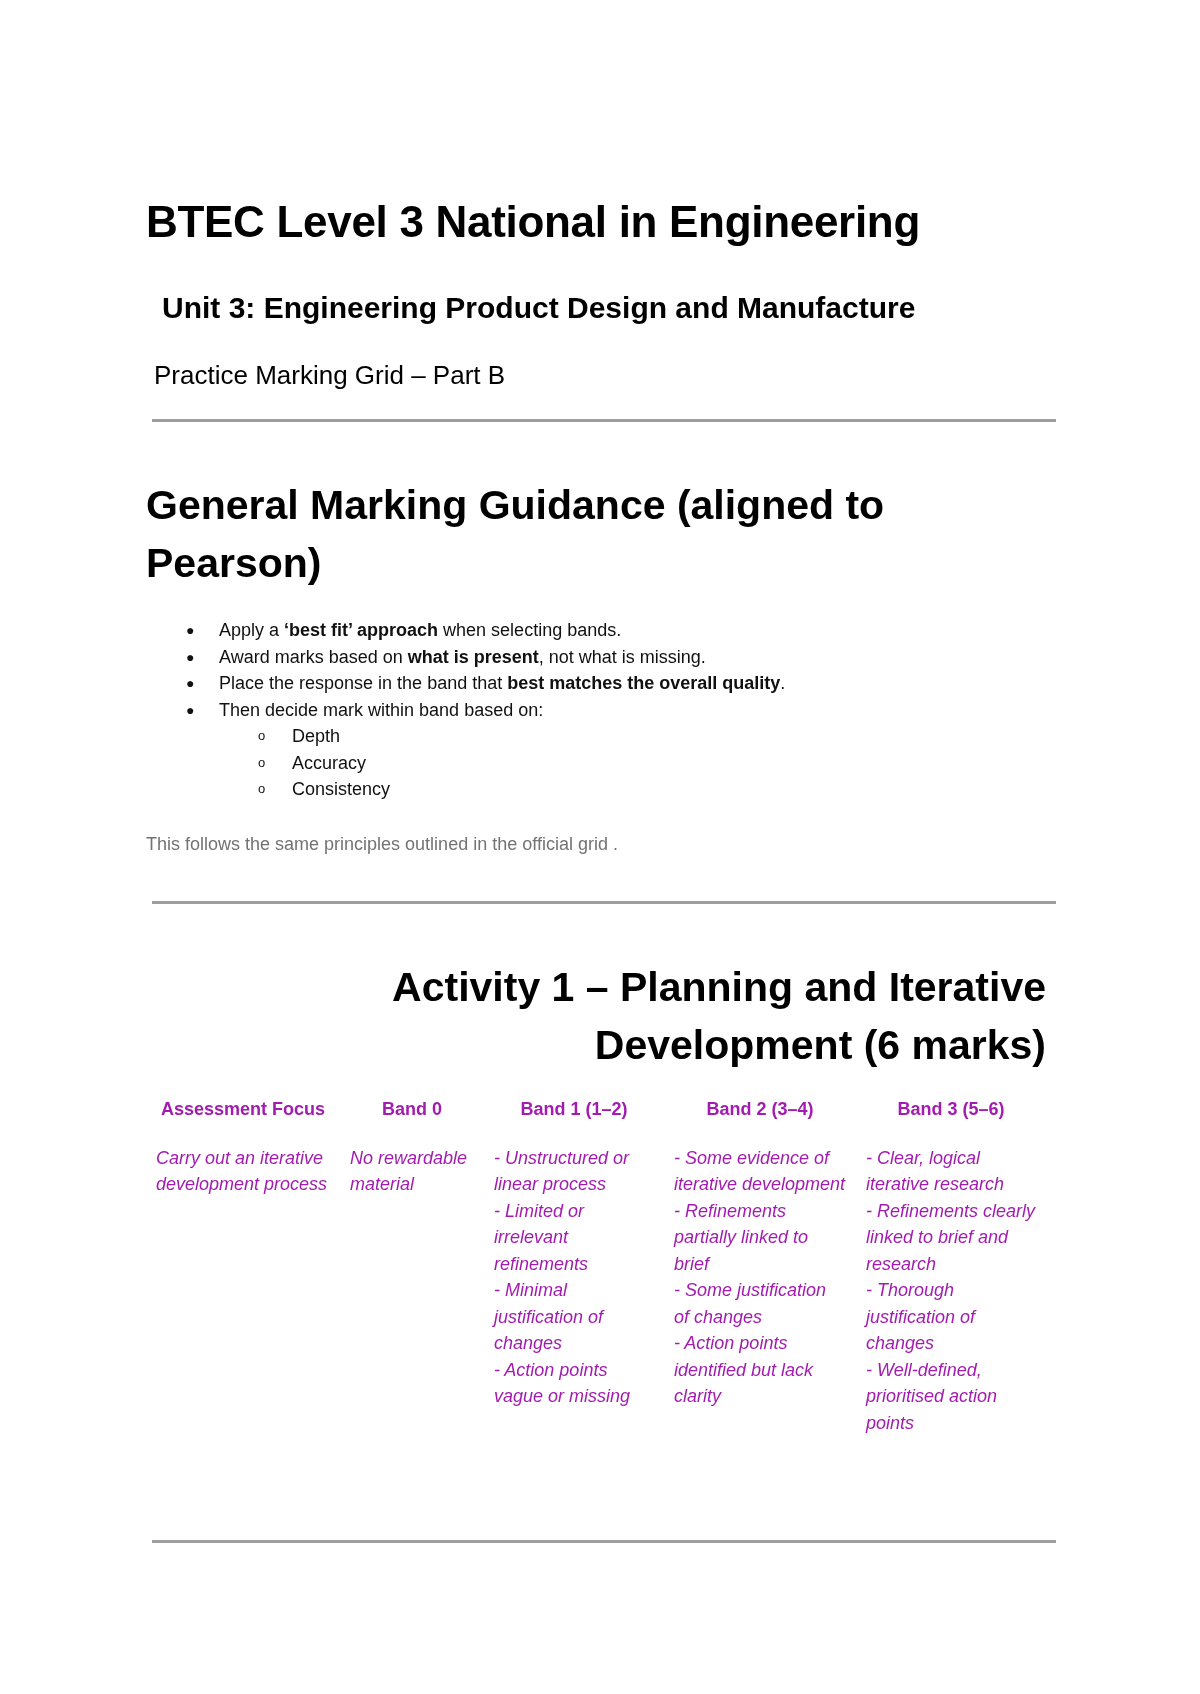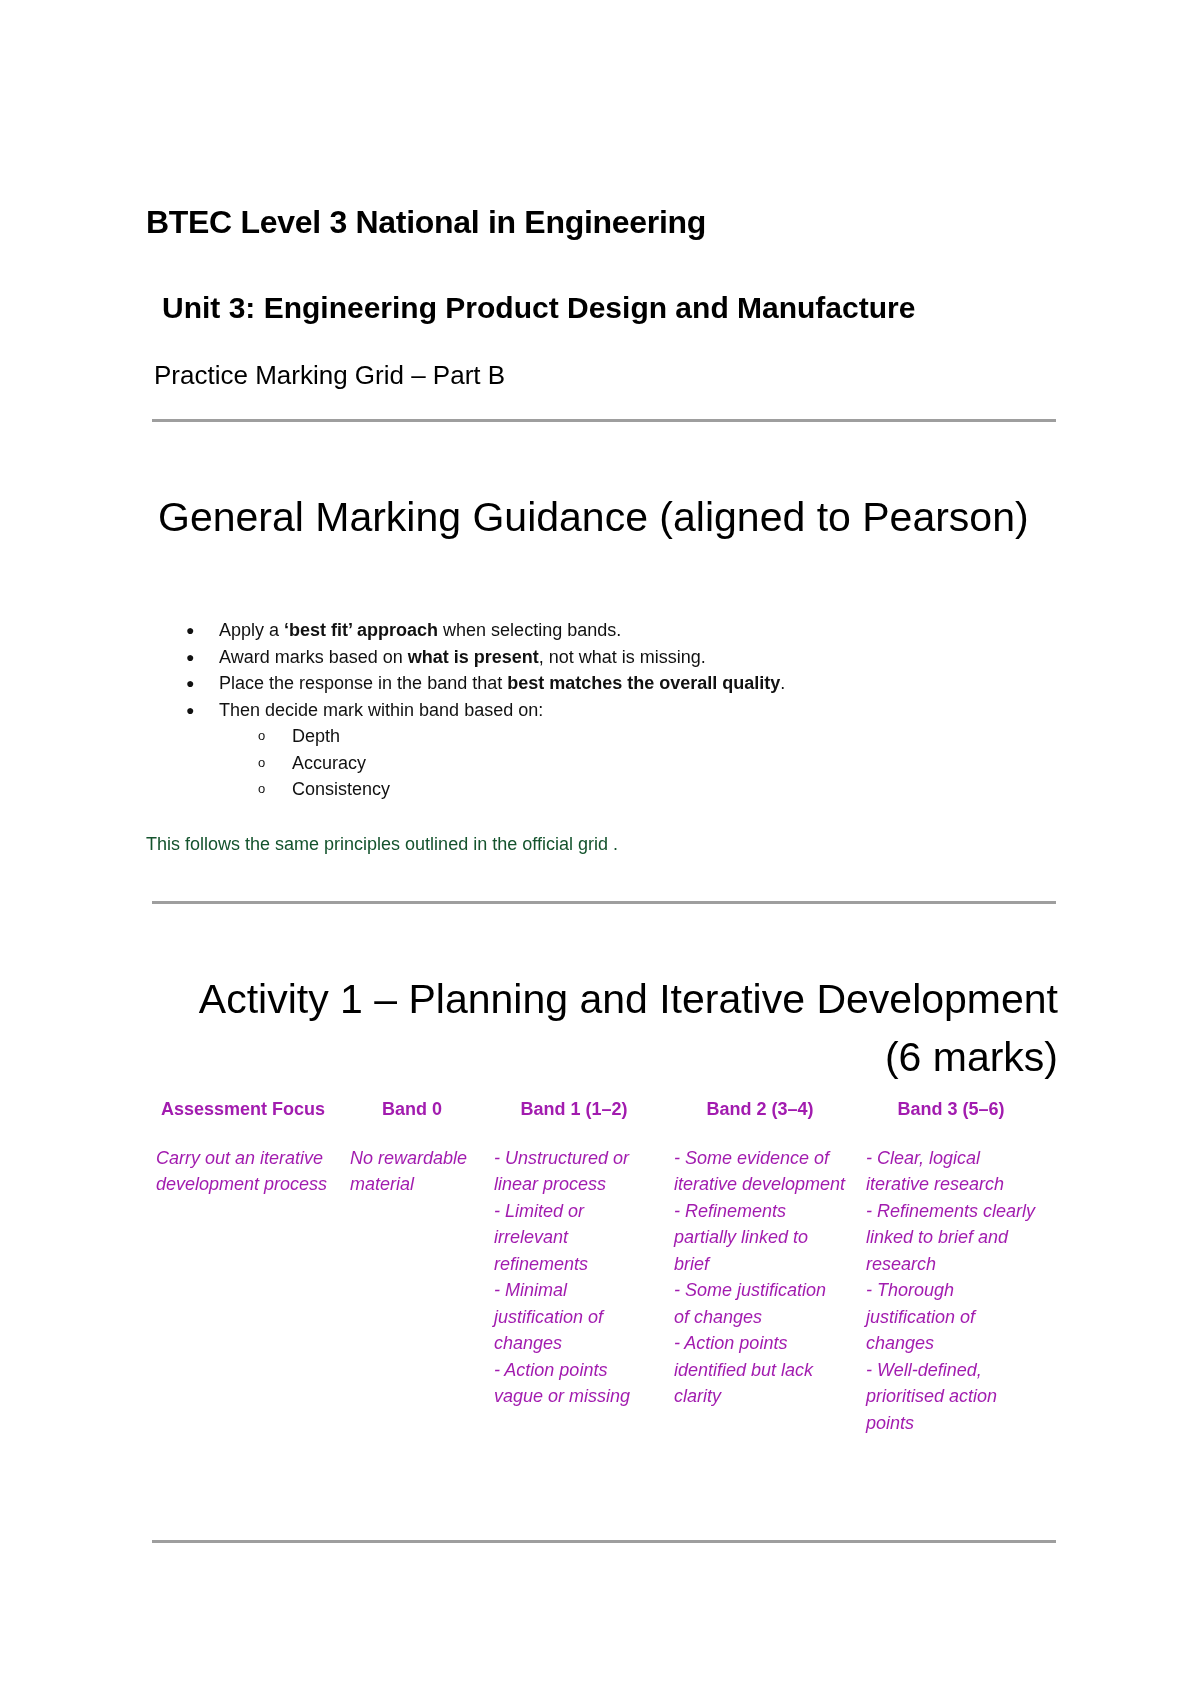--- a/index.html
+++ b/index.html
@@ -18,21 +18,21 @@
     .page {
       position: absolute;
       left: 146px;
       top: 0;
       width: 910px;
     }
     .title {
       position: absolute;
       top: 194px;
       left: 0;
-      font-size: 32px;
+      font-size: 44px;
       font-weight: bold;
       line-height: 56px;
       margin: 0;
       letter-spacing: -0.3px;
     }
     .subtitle {
       position: absolute;
       top: 288px;
       left: 16px;
       font-size: 30px;
@@ -56,23 +56,23 @@
       height: 3px;
       background: #9e9e9e;
       border: none;
       margin: 0;
     }
     .h1 {
       position: absolute;
       left: 0;
       width: 900px;
       font-size: 41px;
-      font-weight: normal;
+      font-weight: bold;
       line-height: 58px;
-      margin: 12px;
+      margin: 0;
     }
     .bullets {
       position: absolute;
       top: 617px;
       left: 0;
       list-style: none;
       margin: 0;
       padding: 0;
       font-size: 18px;
       line-height: 26.5px;
@@ -95,21 +95,21 @@
       left: 112px;
       font-size: 13px;
     }
     .para {
       position: absolute;
       top: 831px;
       left: 0;
       font-size: 18px;
       line-height: 26px;
       margin: 0;
-      color: #14532d;
+      color: #737373;
     }
     table.grid {
       position: absolute;
       top: 1096px;
       left: 0;
       border-collapse: collapse;
       font-size: 18px;
       line-height: 26.5px;
       color: #a21caf;
       table-layout: fixed;

